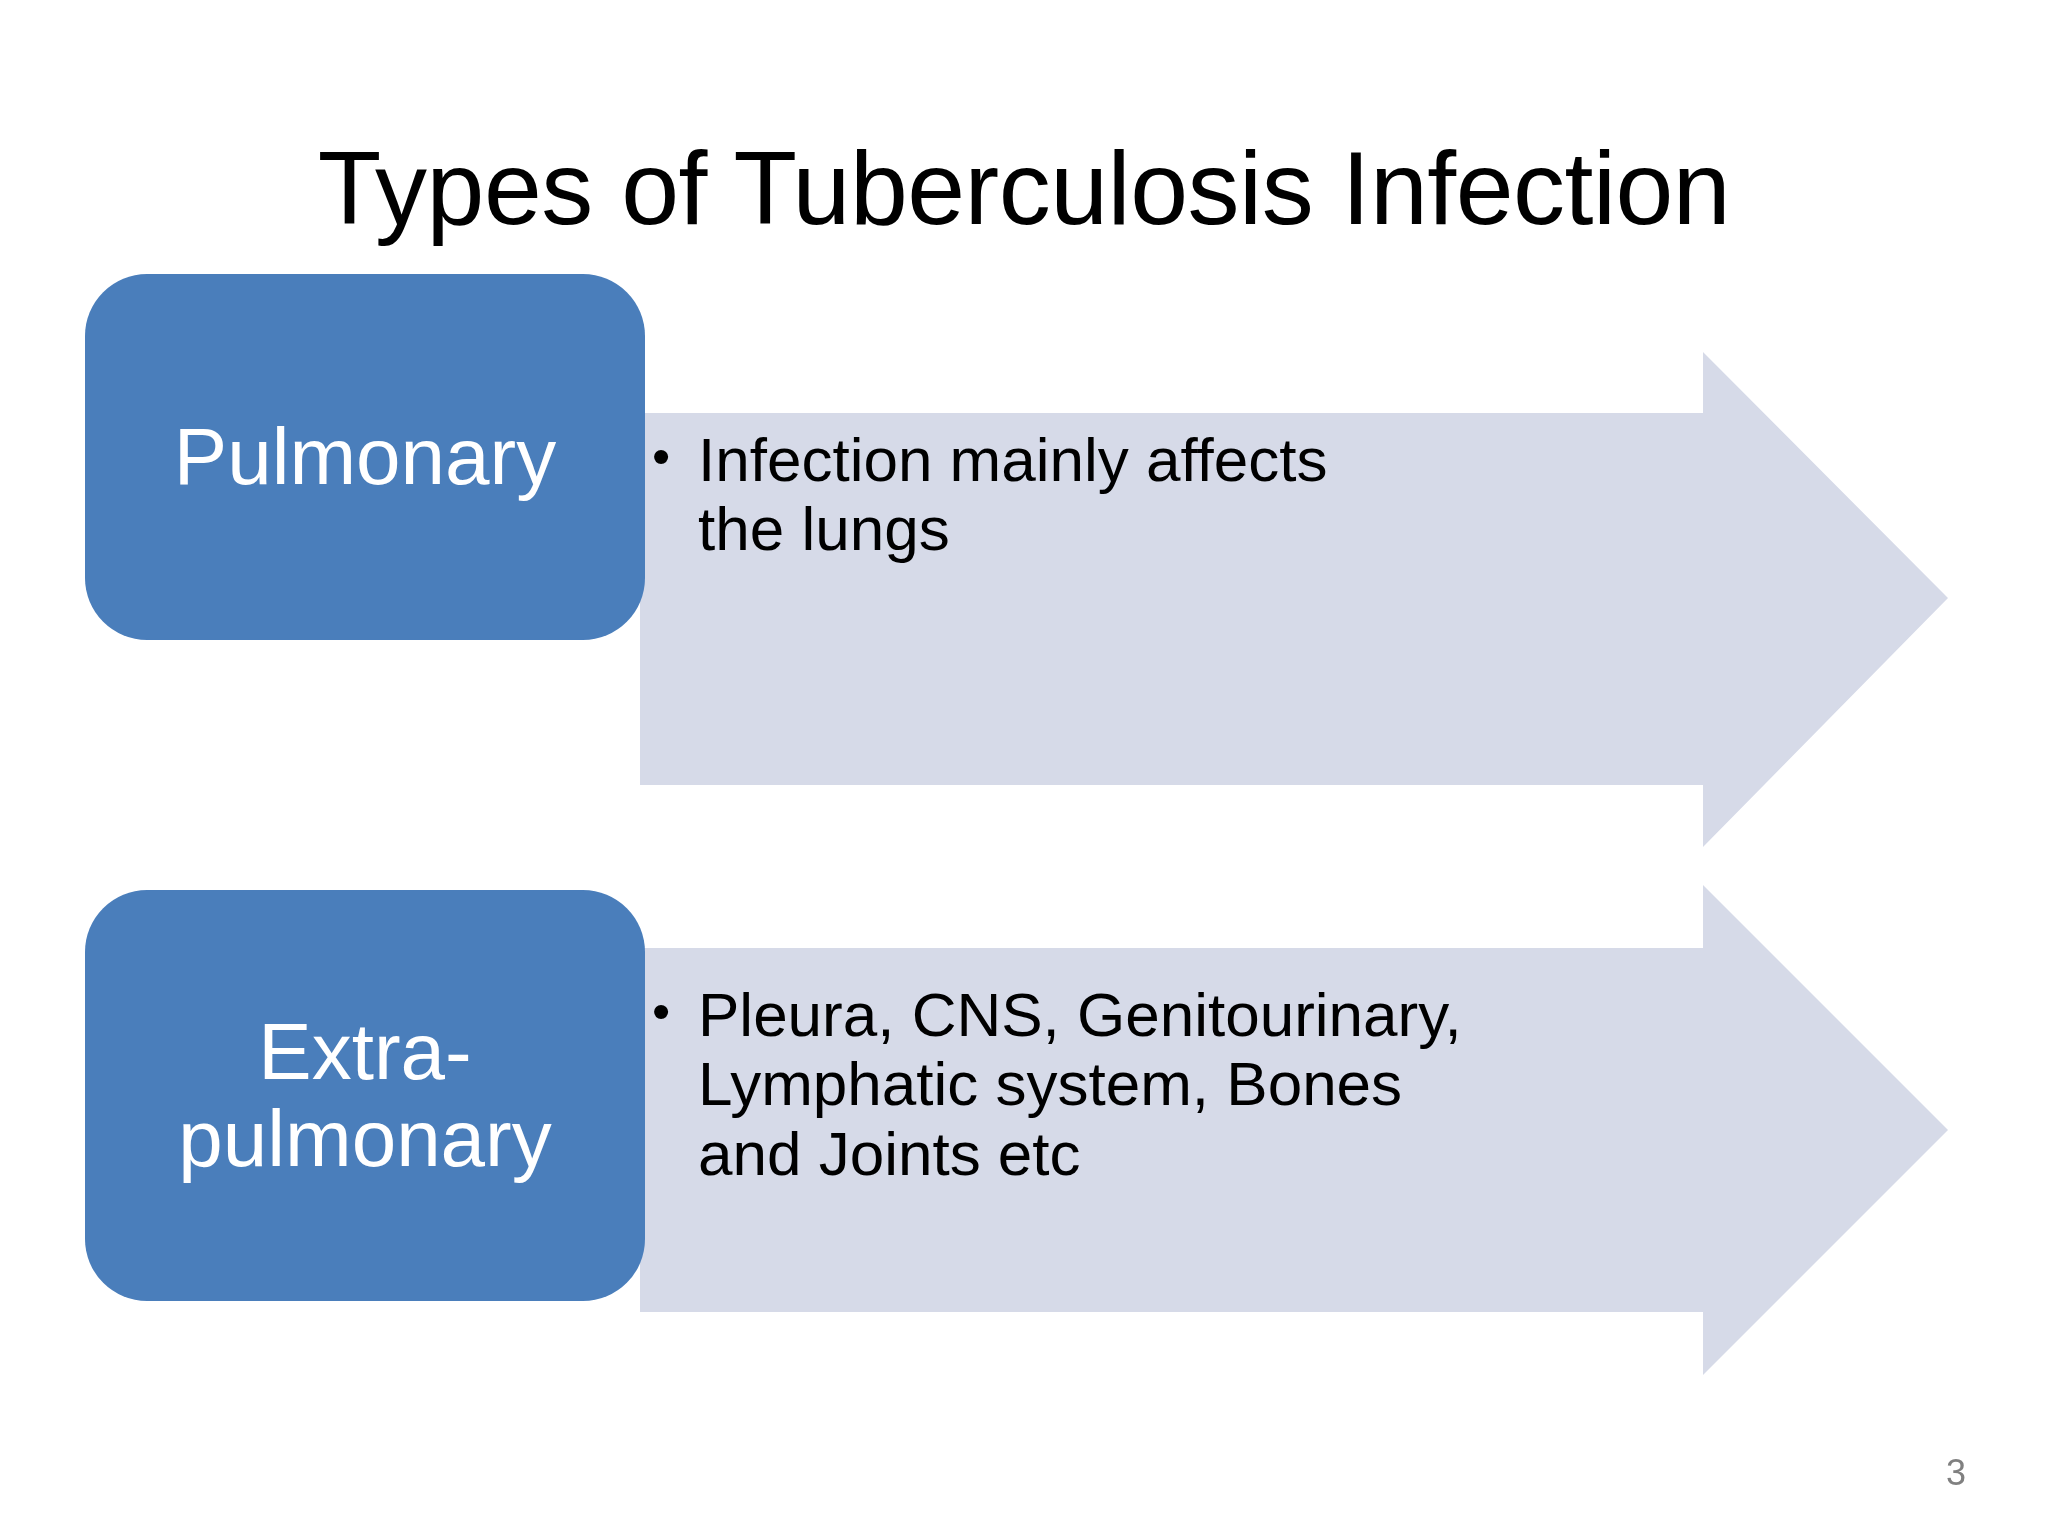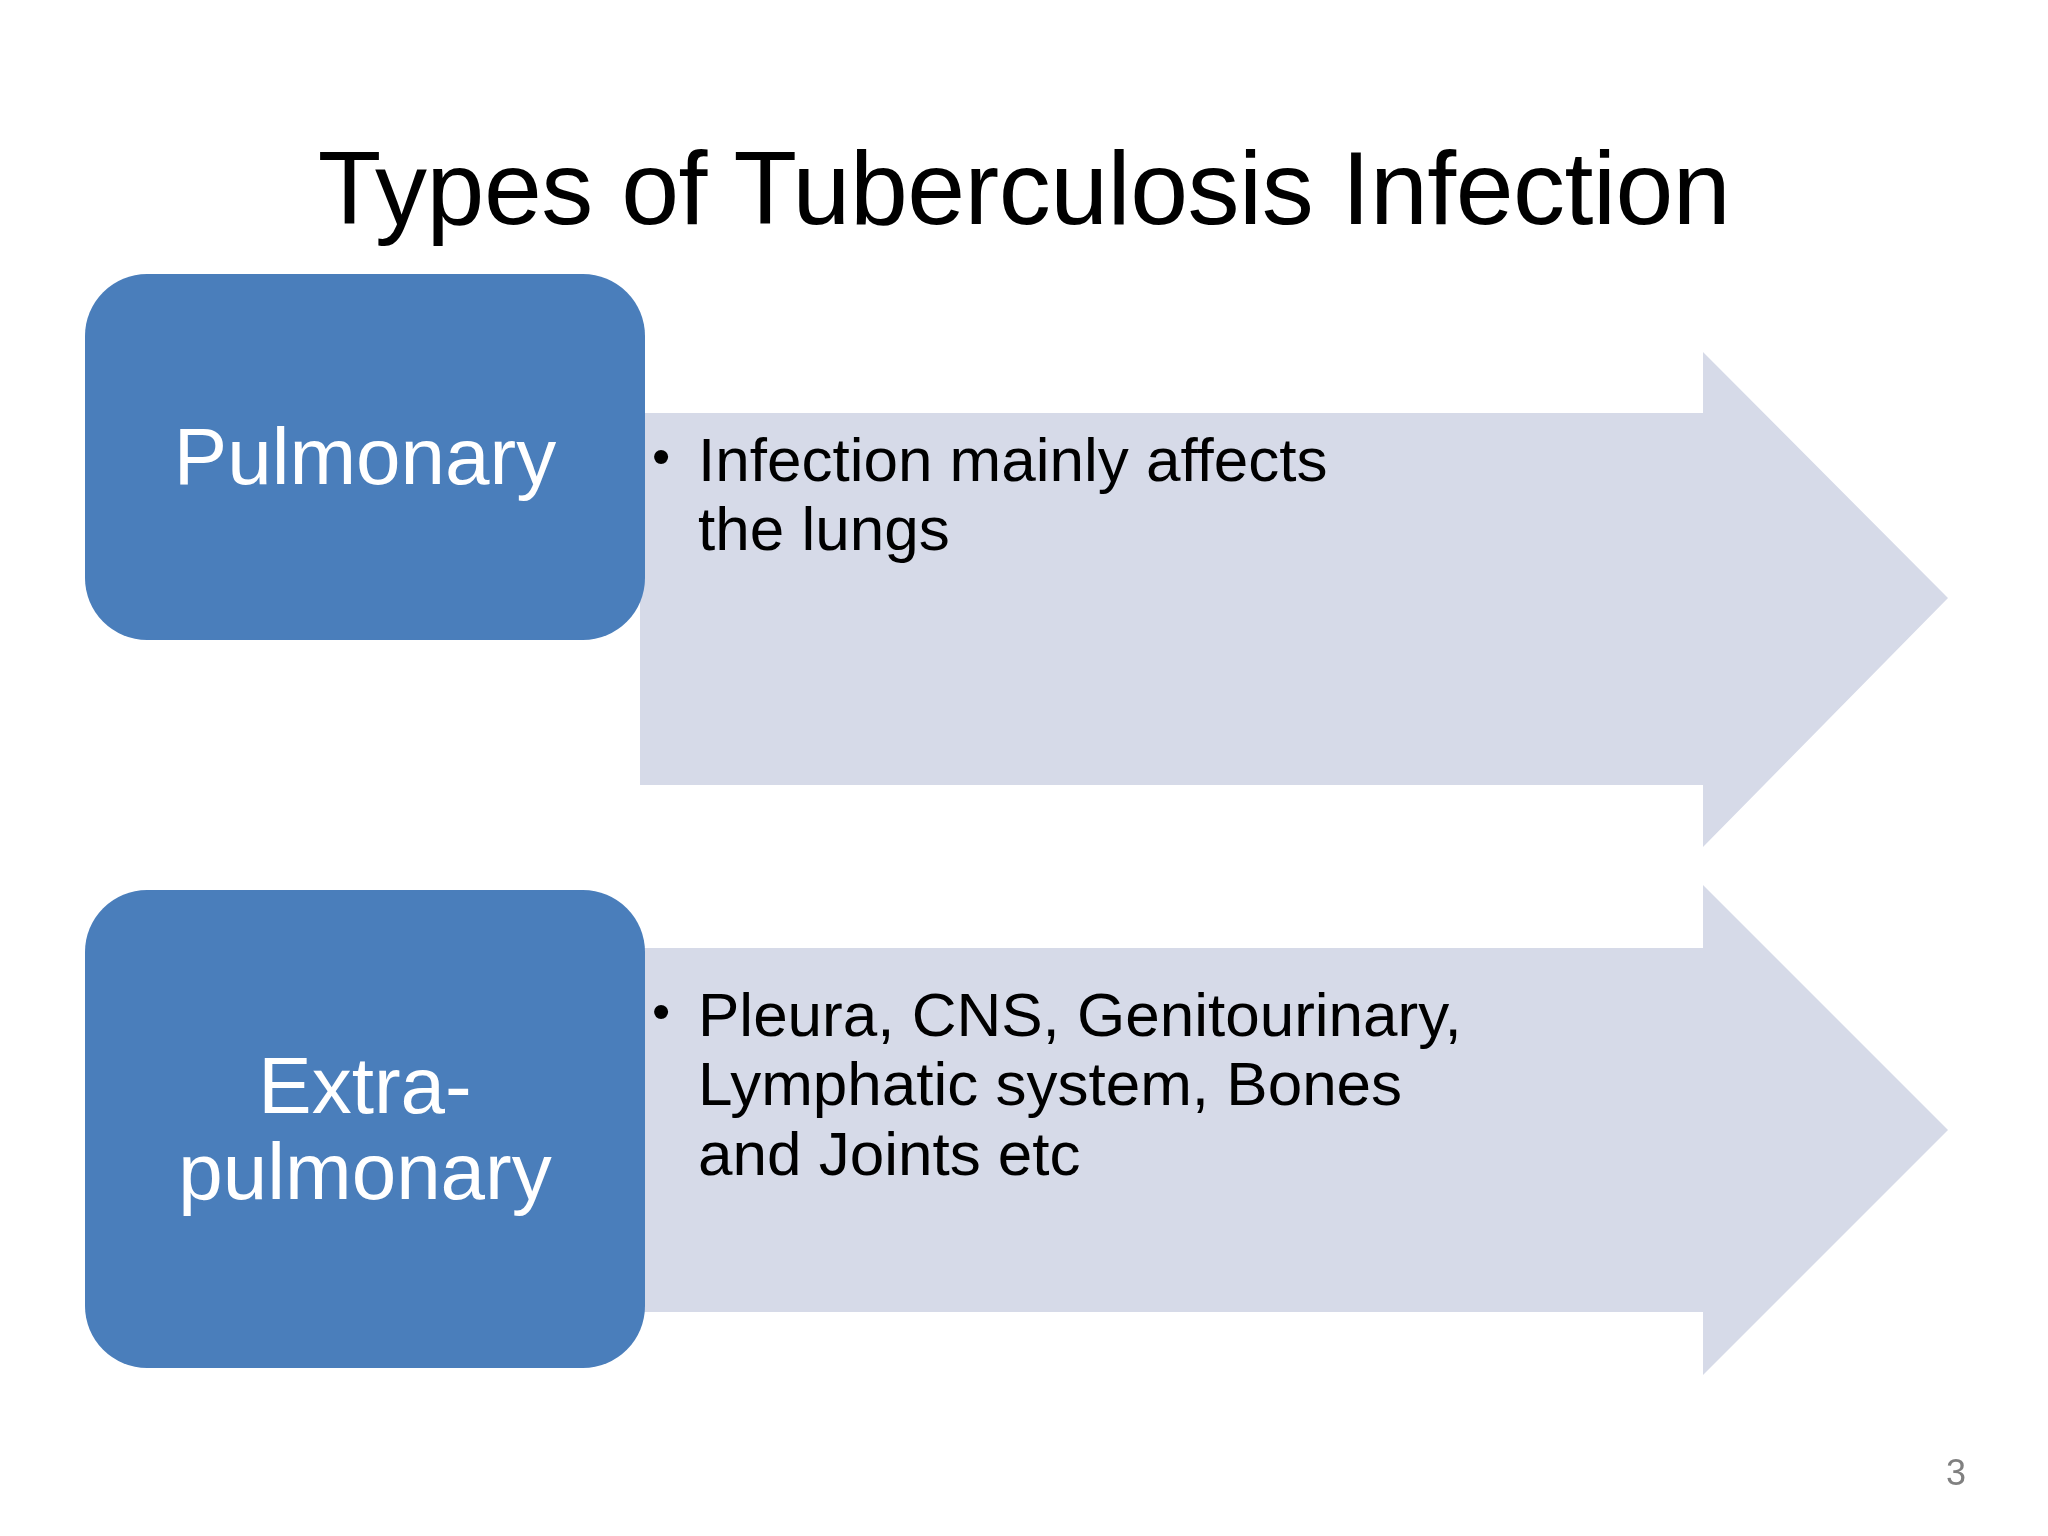--- a/index.html
+++ b/index.html
@@ -55,21 +55,21 @@
     align-items:center;
     justify-content:center;
     text-align:center;
     color:#ffffff;
     font-family:"Liberation Sans", sans-serif;
     font-weight:400;
     line-height:1.08;
     z-index:3;
   }
   #label-box-1 { top:6px; height:366px; font-size:80px; }
-  #label-box-2 { top:18px; height:478px; font-size:80px; padding:4px 14px; }
+  #label-box-2 { top:18px; height:411px; font-size:80px; padding:4px 14px; }
 
   
   .bullet-wrap {
     position:absolute;
     z-index:4;
     font-family:"Liberation Sans", sans-serif;
     font-size:62px;
     line-height:1.12;
     color:#000000;
   }

